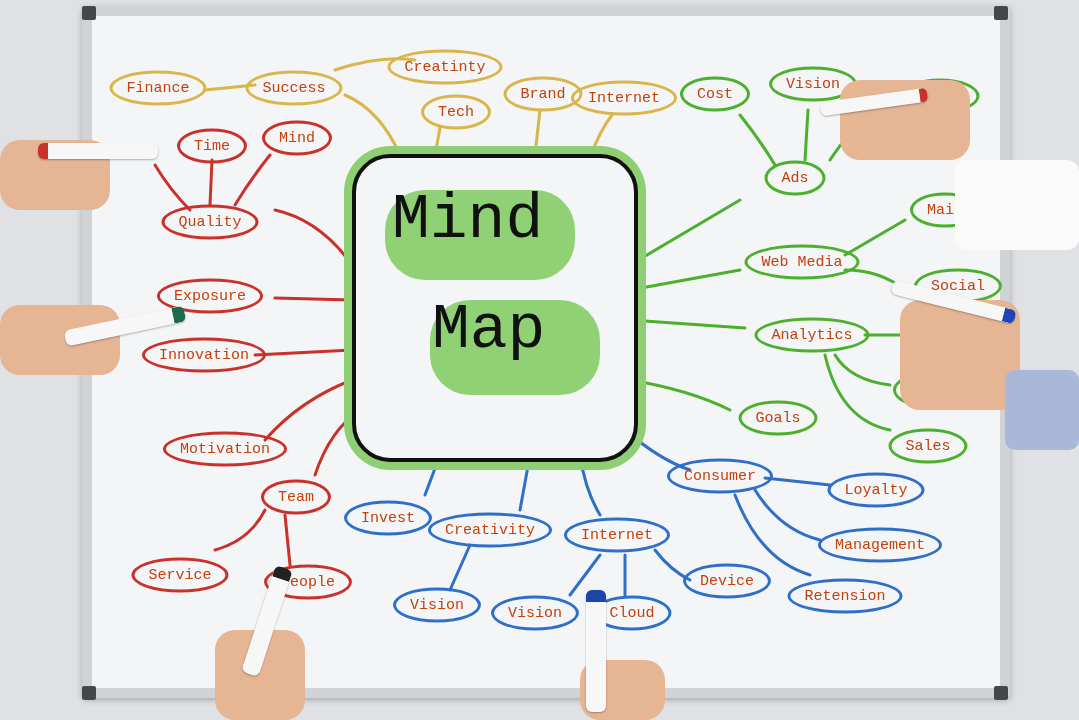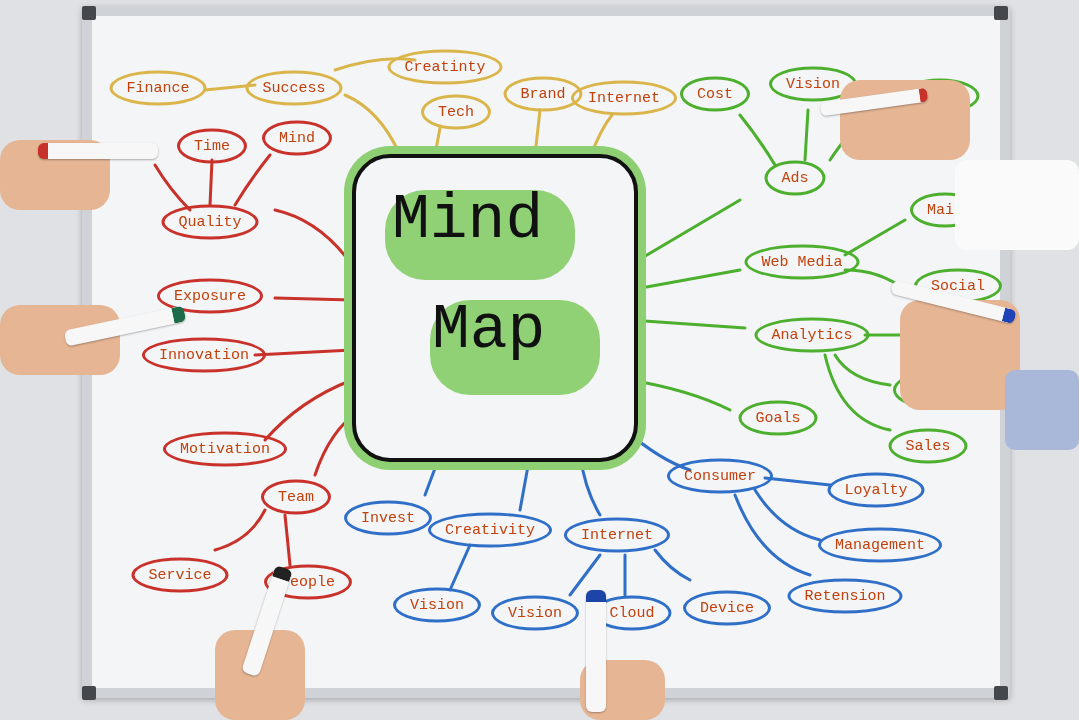--- a/index.html
+++ b/index.html
@@ -118,21 +118,21 @@
 <div class="node b" style="left:388px;top:518px">Invest</div>
 <div class="node b" style="left:490px;top:530px">Creativity</div>
 <div class="node b" style="left:617px;top:535px">Internet</div>
 <div class="node b" style="left:720px;top:476px">Consumer</div>
 <div class="node b" style="left:876px;top:490px">Loyalty</div>
 <div class="node b" style="left:880px;top:545px">Management</div>
 <div class="node b" style="left:845px;top:596px">Retension</div>
 <div class="node b" style="left:437px;top:605px">Vision</div>
 <div class="node b" style="left:535px;top:613px">Vision</div>
 <div class="node b" style="left:632px;top:613px">Cloud</div>
-<div class="node b" style="left:727px;top:608px">Device</div>
+<div class="node b" style="left:727px;top:581px">Device</div>
 
 <div class="hand" style="left:0;top:140px;width:110px;height:70px"></div>
 <div class="marker" style="left:38px;top:143px;width:110px;height:16px;border-left:10px solid #c8322a"></div>
 <div class="hand" style="left:0;top:305px;width:120px;height:70px"></div>
 <div class="marker" style="left:64px;top:318px;width:110px;height:16px;border-right:12px solid #1e6b4a;transform:rotate(-12deg)"></div>
 <div class="hand" style="left:840px;top:80px;width:130px;height:80px"></div>
 <div style="position:absolute;left:955px;top:160px;width:124px;height:90px;background:#fafafa;border-radius:12px"></div>
 <div class="marker" style="left:820px;top:95px;width:100px;height:14px;border-right:8px solid #c8322a;transform:rotate(-8deg)"></div>
 <div class="hand" style="left:900px;top:300px;width:120px;height:110px"></div>
 <div style="position:absolute;left:1005px;top:370px;width:74px;height:80px;background:#a9b8d8;border-radius:10px"></div>

